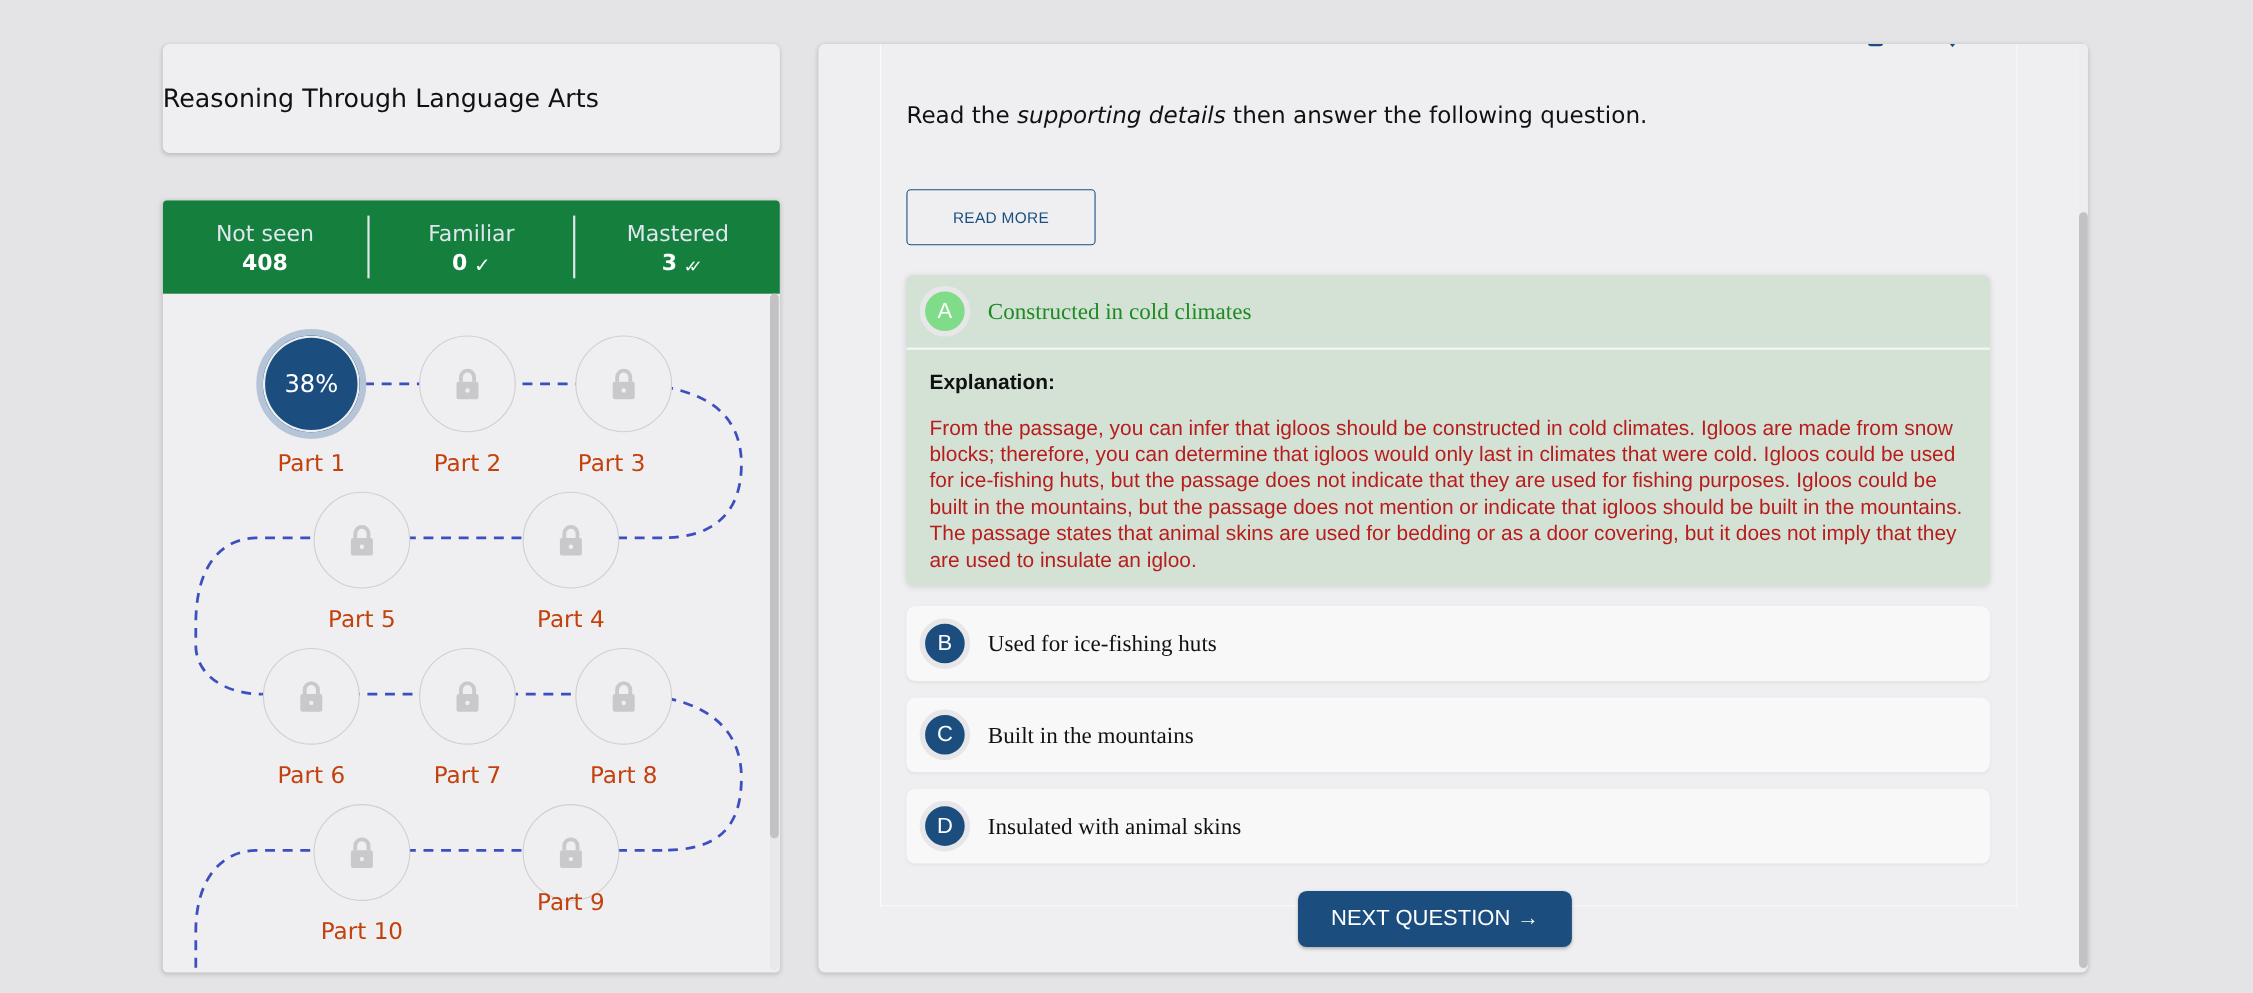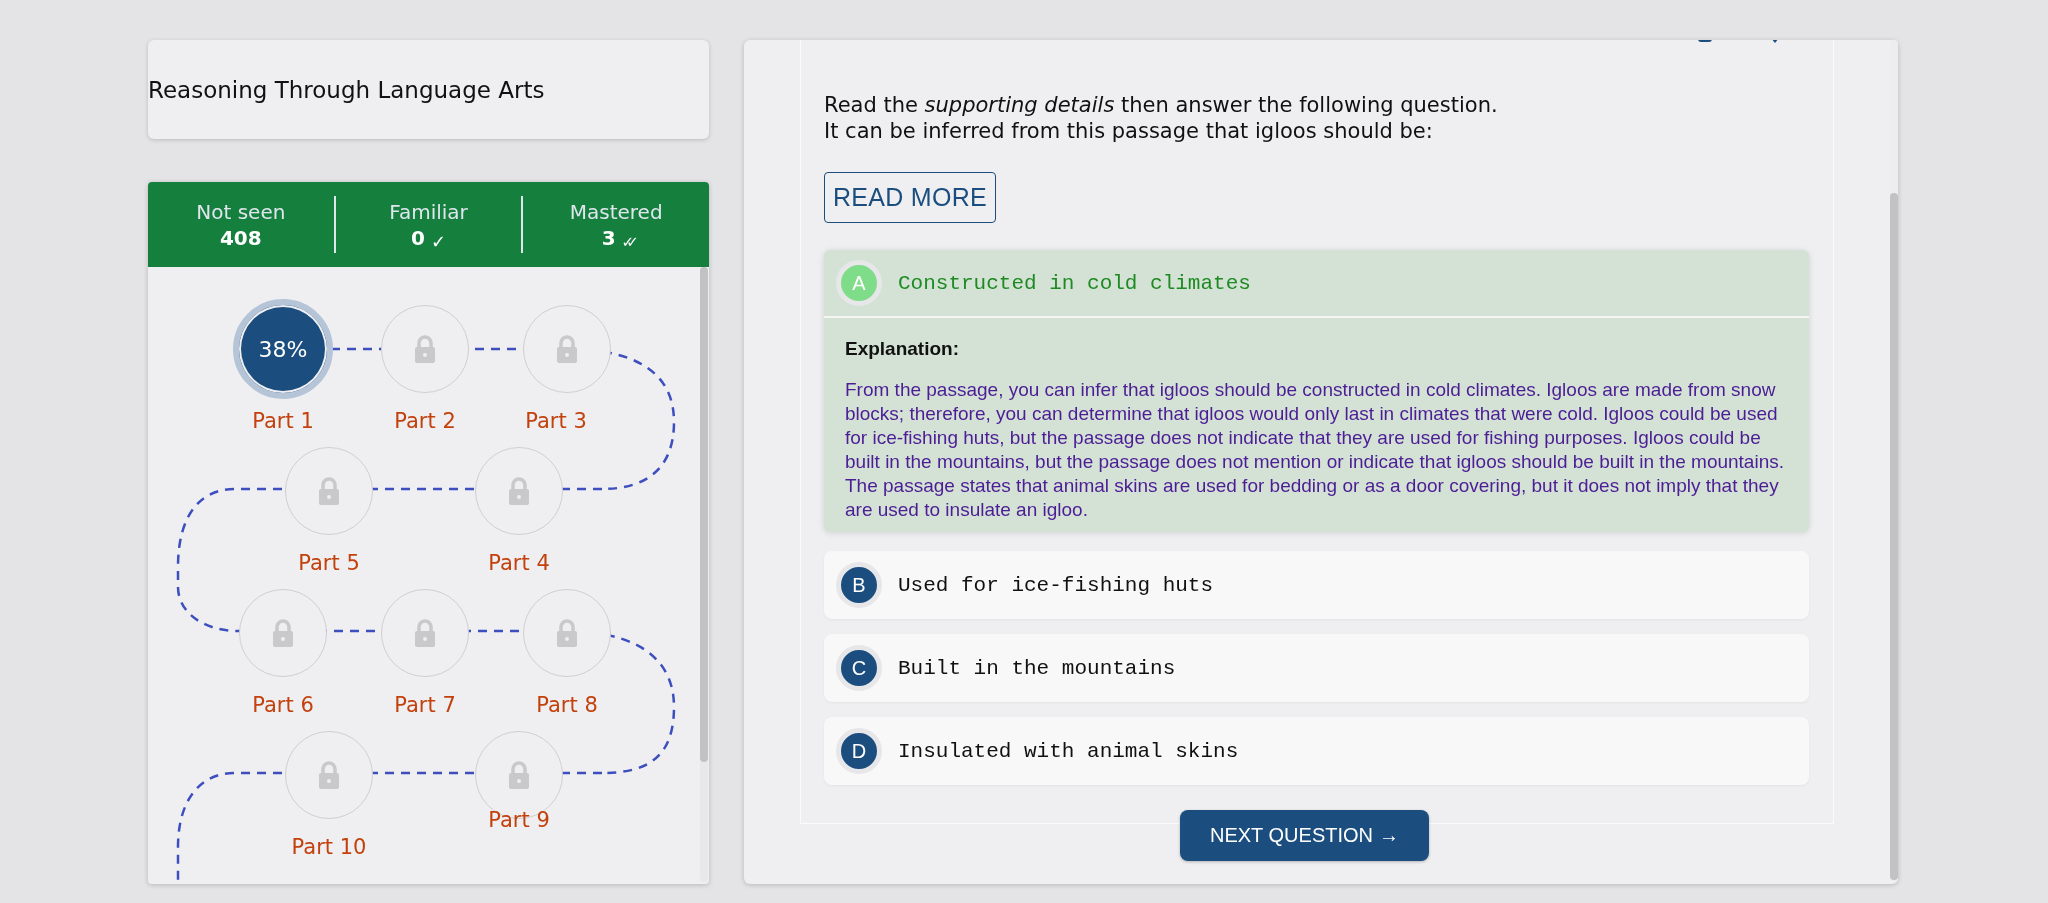--- a/index.html
+++ b/index.html
@@ -76,42 +76,42 @@
 
   .prompt {
     position: absolute; left: 80px; top: 52px; width: 960px;
     font-family: "DejaVu Sans", sans-serif; font-size: 21px; line-height: 26px; color: #111;
   }
   .prompt em { font-style: italic; }
 
   .read-more {
     position: absolute; left: 80px; top: 132px; width: 172px; height: 51px;
     border: 1.5px solid #1b4e7e; border-radius: 4px; background: #efeff1;
-    color: #1b4e7e; font-size: 25px; letter-spacing: 0.3px;
+    color: #1b4e7e; font-size: 14px; letter-spacing: 0.3px;
     display: flex; align-items: center; justify-content: center;
     font-family: "Liberation Sans", sans-serif;
   }
 
   .answer-correct {
     position: absolute; left: 80px; top: 210px; width: 985px; height: 282px;
     background: #d3e2d5; border-radius: 6px;
     box-shadow: 0 1px 6px rgba(0,0,0,0.12);
   }
   .answer-head { height: 68px; display: flex; align-items: center; padding-left: 12px; border-bottom: 2px solid #f4f6f4; }
   .letter-circle {
     width: 46px; height: 46px; border-radius: 50%;
     border: 5px solid #e7e7ea; display: flex; align-items: center; justify-content: center;
     font-size: 20px; color: #fff; font-family: "Liberation Sans", sans-serif;
   }
   .letter-circle.correct { background: #7fdc89; }
   .letter-circle.normal { background: #1b4e7e; }
-  .answer-text { margin-left: 16px; font-size: 21px; font-family: Liberation Mono, monospace; }
+  .answer-text { margin-left: 16px; font-size: 21px; font-family: Liberation Serif, serif; }
   .answer-text.correct { color: #1e8a22; }
   .expl-title { margin: 20px 0 0 21px; font-weight: bold; font-size: 19px; }
-  .expl-body { margin: 18px 0 4px 21px; width: 950px; font-size: 19px; line-height: 24px; color: #4c1d95; }
+  .expl-body { margin: 18px 0 4px 21px; width: 950px; font-size: 19px; line-height: 24px; color: #b91c1c; }
 
   .answer {
     position: absolute; left: 80px; width: 985px; height: 68px;
     background: #f8f8f9; border-radius: 8px;
     display: flex; align-items: center; padding-left: 12px;
     box-shadow: 0 1px 3px rgba(0,0,0,0.05);
   }
   .answer .answer-text { color: #111; }
 
   .next-btn {
@@ -264,21 +264,20 @@
 <div class="left-scroll-track"></div>
 <div class="left-scroll-thumb"></div>
 
 <div class="question-card">
   <div class="inner-frame"></div>
   <div class="cut-icon-1"></div>
   <div class="cut-icon-2"></div>
 
   <div class="prompt">
     <div><span>Read the </span><em>supporting details</em><span> then answer the following question.</span></div>
-    <div>It can be inferred from this passage that igloos should be:</div>
   </div>
 
   <div class="read-more">READ MORE</div>
 
   <div class="answer-correct">
     <div class="answer-head">
       <div class="letter-circle correct">A</div>
       <span class="answer-text correct">Constructed in cold climates</span>
     </div>
     <div class="expl-title">Explanation:</div>

